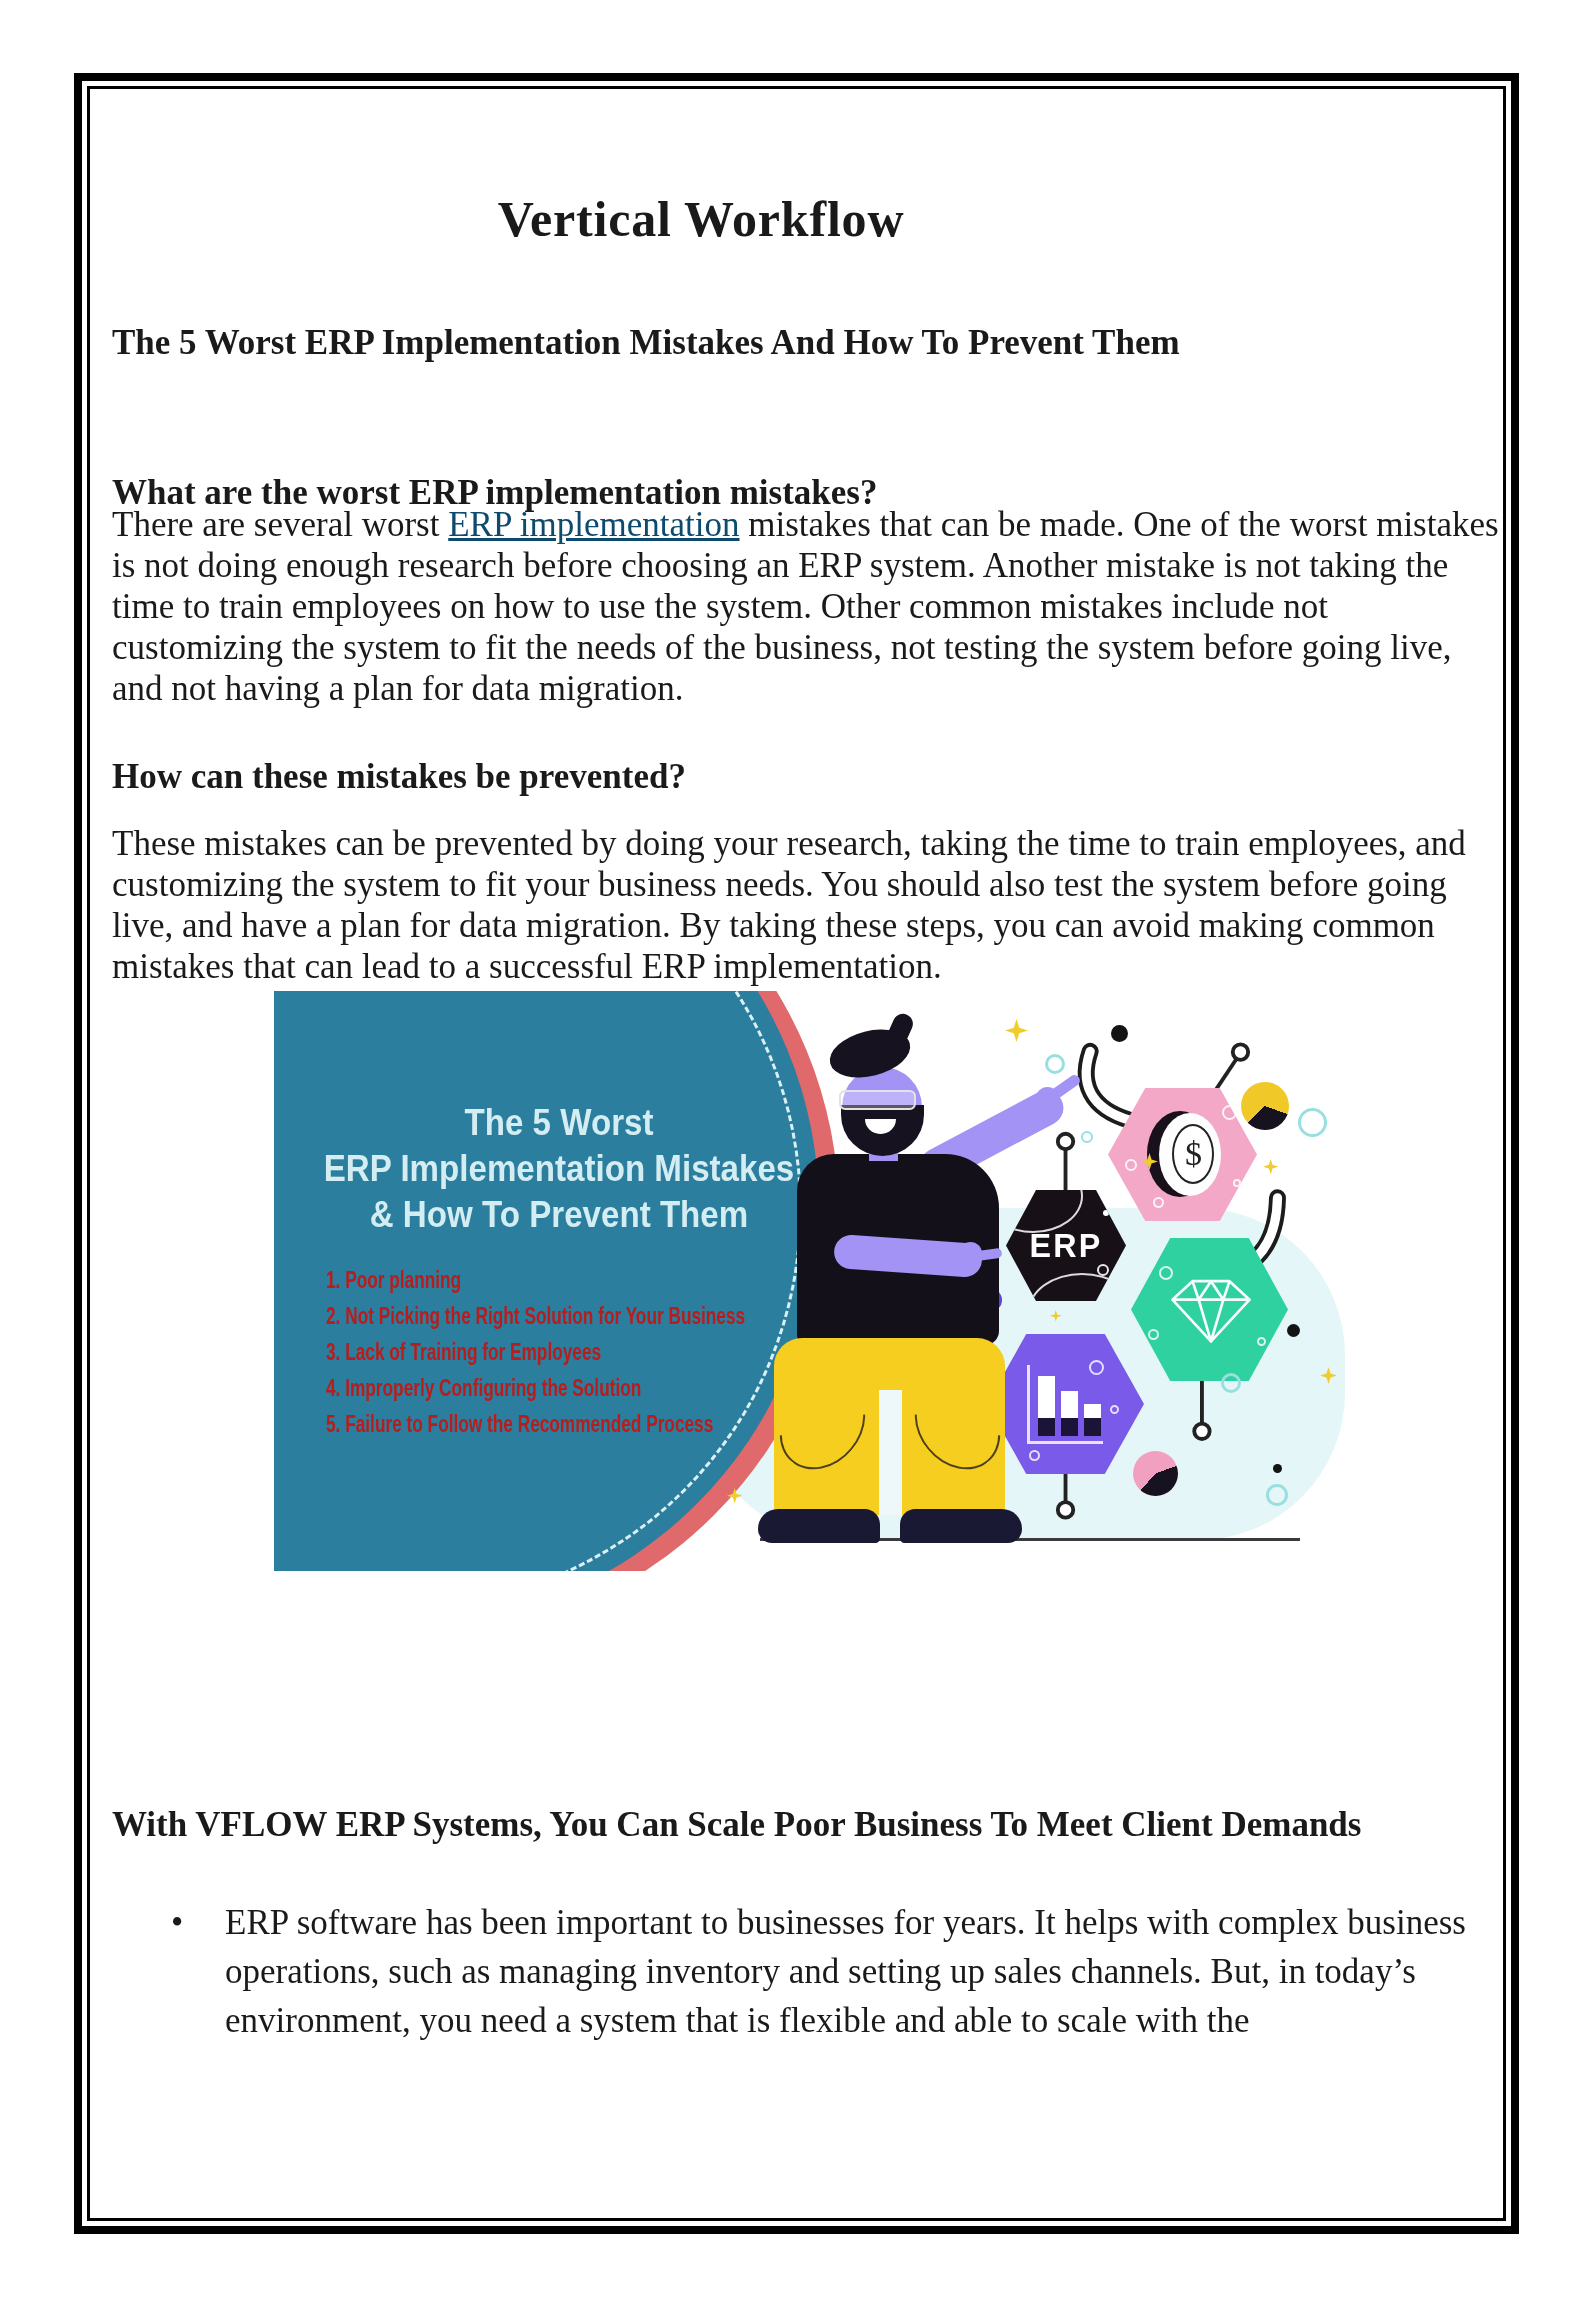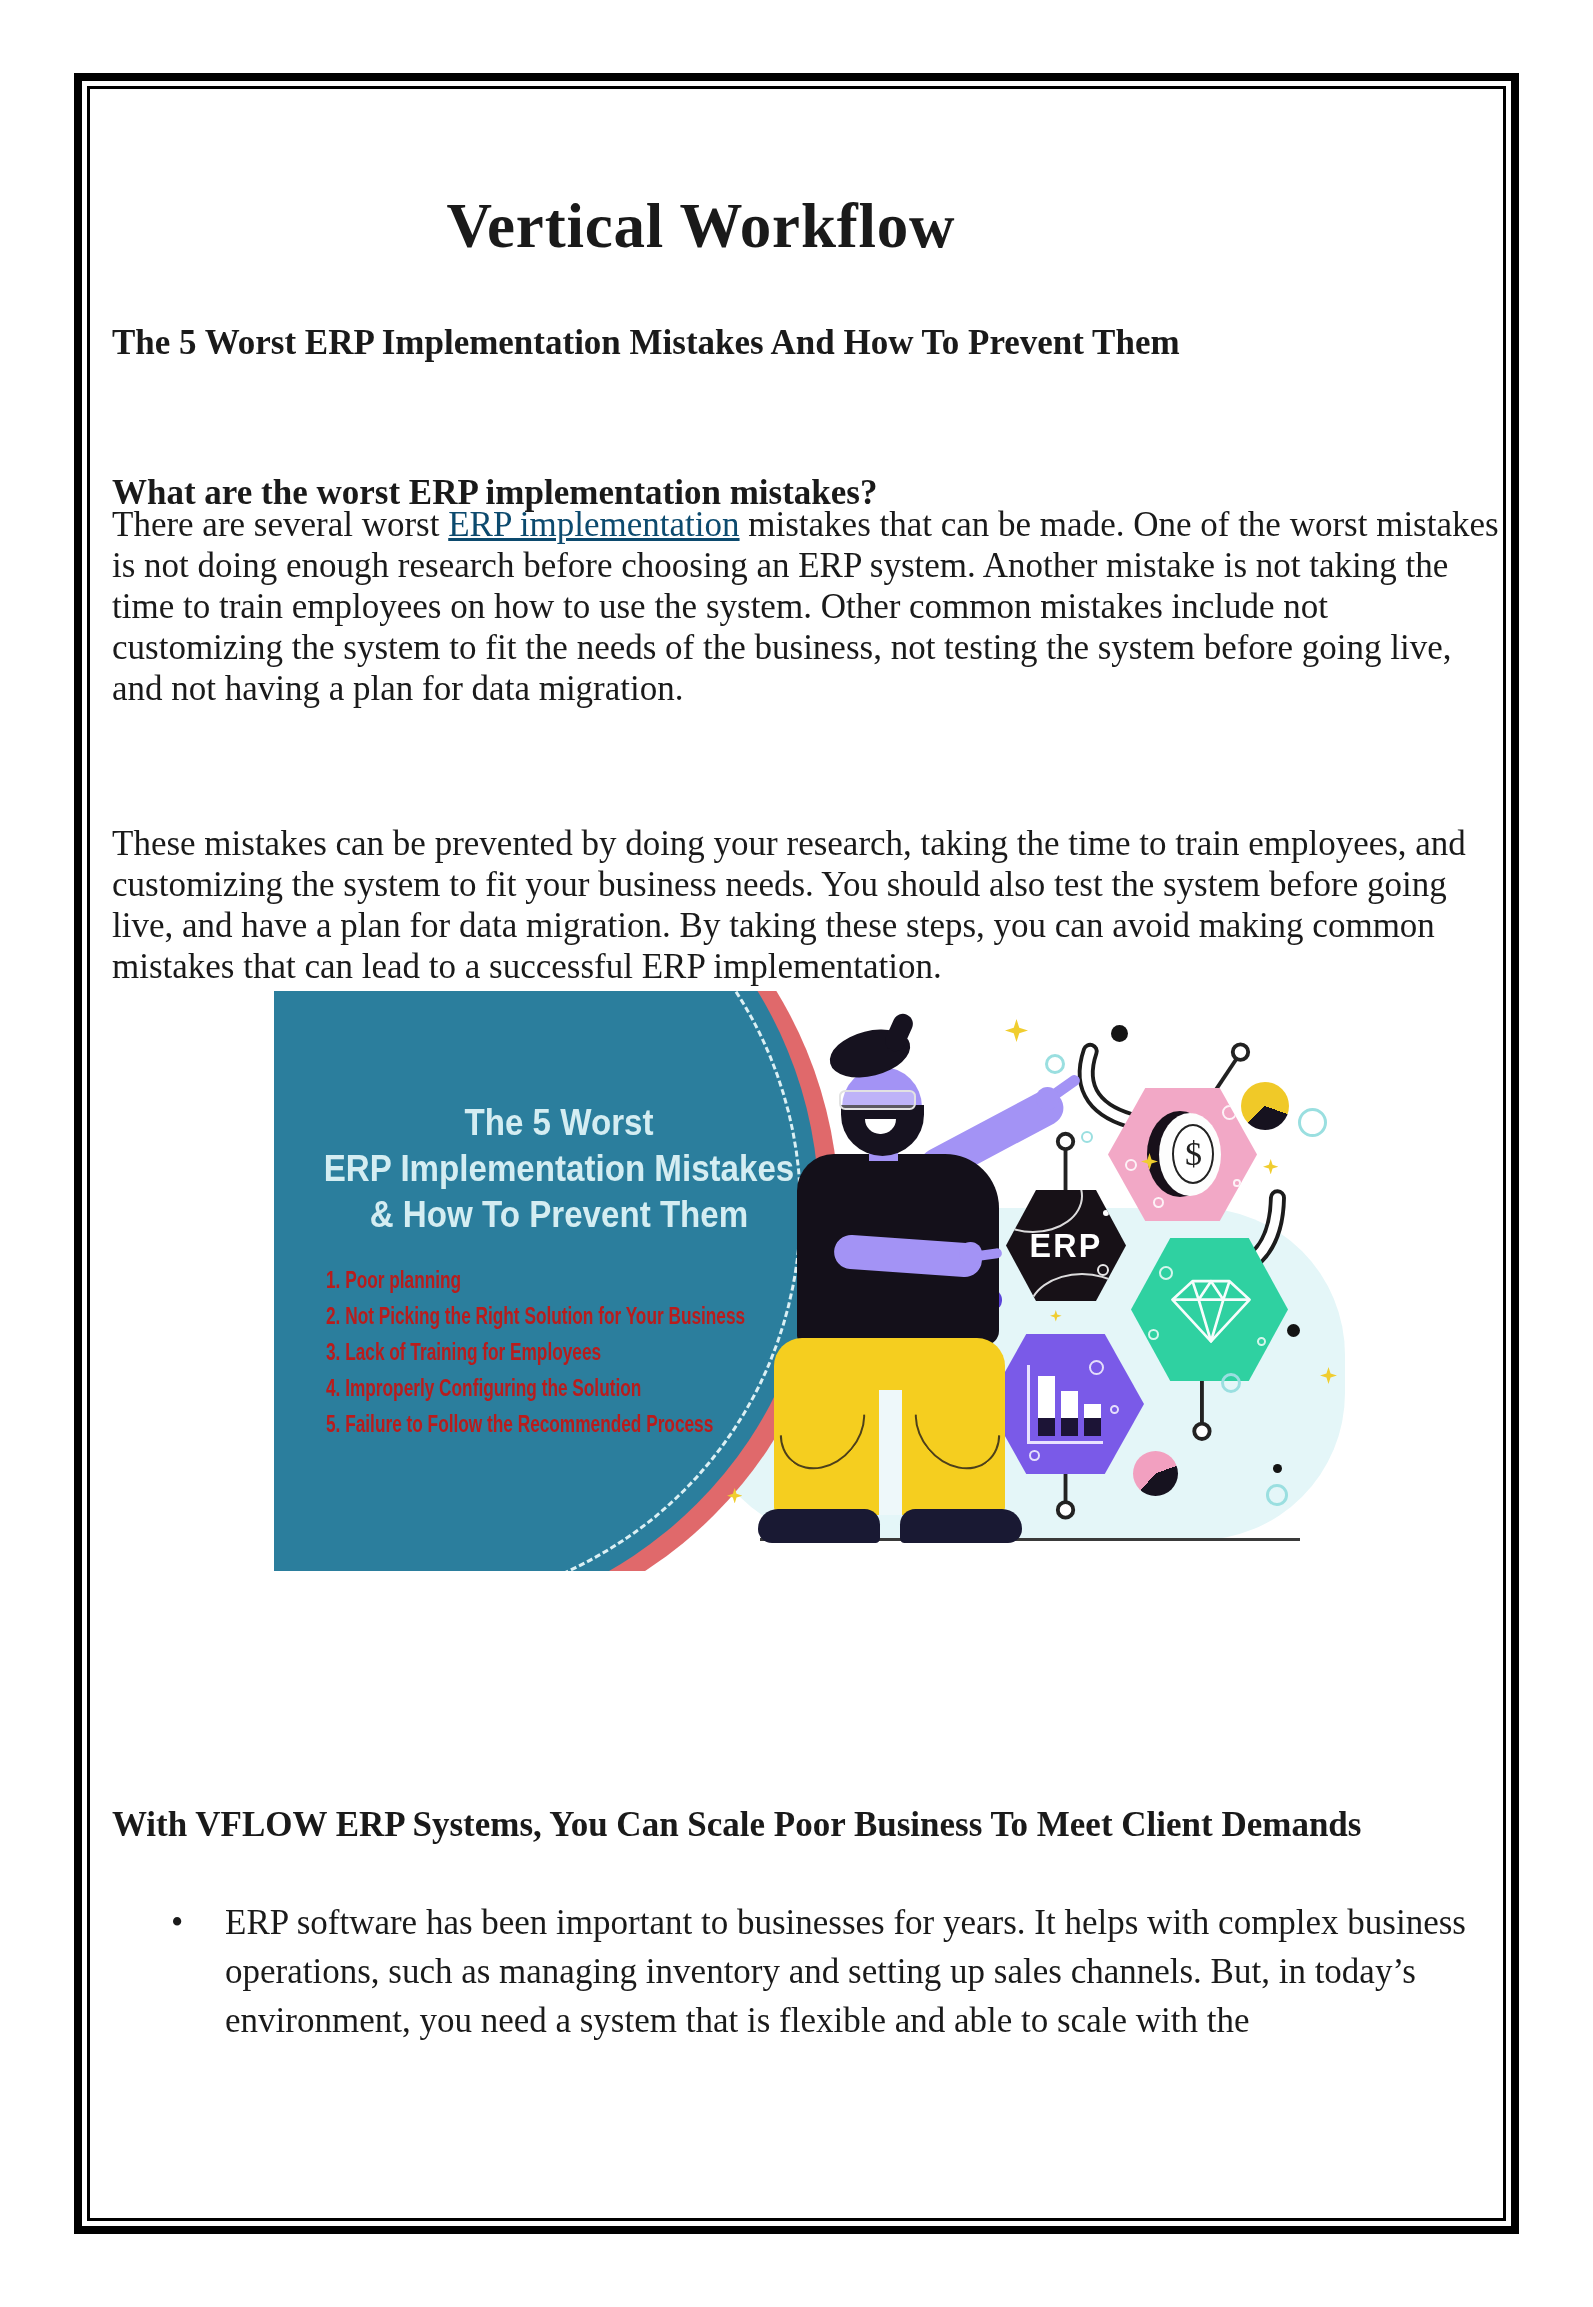--- a/index.html
+++ b/index.html
@@ -3,21 +3,21 @@
 <meta charset="utf-8">
 <style>
   html,body{margin:0;padding:0;background:#ffffff;}
   #page{position:relative;width:1593px;height:2307px;background:#ffffff;overflow:hidden;
         font-family:"Liberation Serif",serif;color:#1a1a1a;}
   
   .frame-outer{position:absolute;left:74px;top:73px;right:74px;bottom:73px;border:8.5px solid #000;}
   .frame-inner{position:absolute;left:87px;top:86px;right:87px;bottom:86px;border:3.1px solid #000;}
   
   .doc-title{position:absolute;left:0;top:190px;width:1402px;text-align:center;
-             font-size:63px;font-weight:bold;letter-spacing:0.8px;}
+             font-size:50px;font-weight:bold;letter-spacing:0.8px;}
   .h-bold{position:absolute;left:112px;font-size:35px;font-weight:bold;line-height:41px;}
   .para{position:absolute;left:112px;font-size:35px;line-height:41px;width:1392px;}
   .link{color:#0c4a6e;text-decoration:underline;cursor:pointer;}
   .bullet-dot{position:absolute;left:171px;top:1898px;font-size:35px;line-height:49px;}
   .bullet-text{position:absolute;left:225px;top:1898px;width:1265px;font-size:35px;line-height:49px;}
   
   #infographic{position:absolute;left:274px;top:991px;width:1079px;height:580px;background:#ffffff;overflow:hidden;}
   .blob{position:absolute;left:423px;top:217px;width:648px;height:332px;background:#e4f6f8;border-radius:147px;z-index:1;}
   .circle-salmon{position:absolute;left:-288px;top:-204px;width:853px;height:853px;border-radius:50%;background:#e0696b;z-index:2;}
   .circle-teal{position:absolute;left:-289px;top:-199px;width:834px;height:834px;border-radius:50%;background:#2b7e9d;z-index:3;}
@@ -69,20 +69,21 @@
   <div class="frame-inner"></div>
 
   <div class="doc-title">Vertical Workflow</div>
 
   <div class="h-bold" style="top:322px;">The 5 Worst ERP Implementation Mistakes And How To Prevent Them</div>
 
   <div class="h-bold" style="top:436px;margin-top:36px;">What are the worst ERP implementation mistakes?</div>
 
   <div class="para" style="top:504px;"><span>There are several worst </span><span class="link">ERP implementation</span><span> mistakes that can be made. One of the worst mistakes is not doing enough research before choosing an ERP system. Another mistake is not taking the time to train employees on how to use the system. Other common mistakes include not customizing the system to fit the needs of the business, not testing the system before going live, and not having a plan for data migration.</span></div>
 
+  <div class="h-bold" style="top:756px;">How can these mistakes be prevented?</div>
 
   <div class="para" style="top:823px;width:1396px;">These mistakes can be prevented by doing your research, taking the time to train employees, and customizing the system to fit your business needs. You should also test the system before going live, and have a plan for data migration. By taking these steps, you can avoid making common mistakes that can lead to a successful ERP implementation.</div>
 
   <div id="infographic">
     <div class="blob"></div>
     <div class="circle-salmon"></div>
     <div class="circle-teal"></div>
     <div class="circle-dash"></div>
 
     <div class="ig-title">

